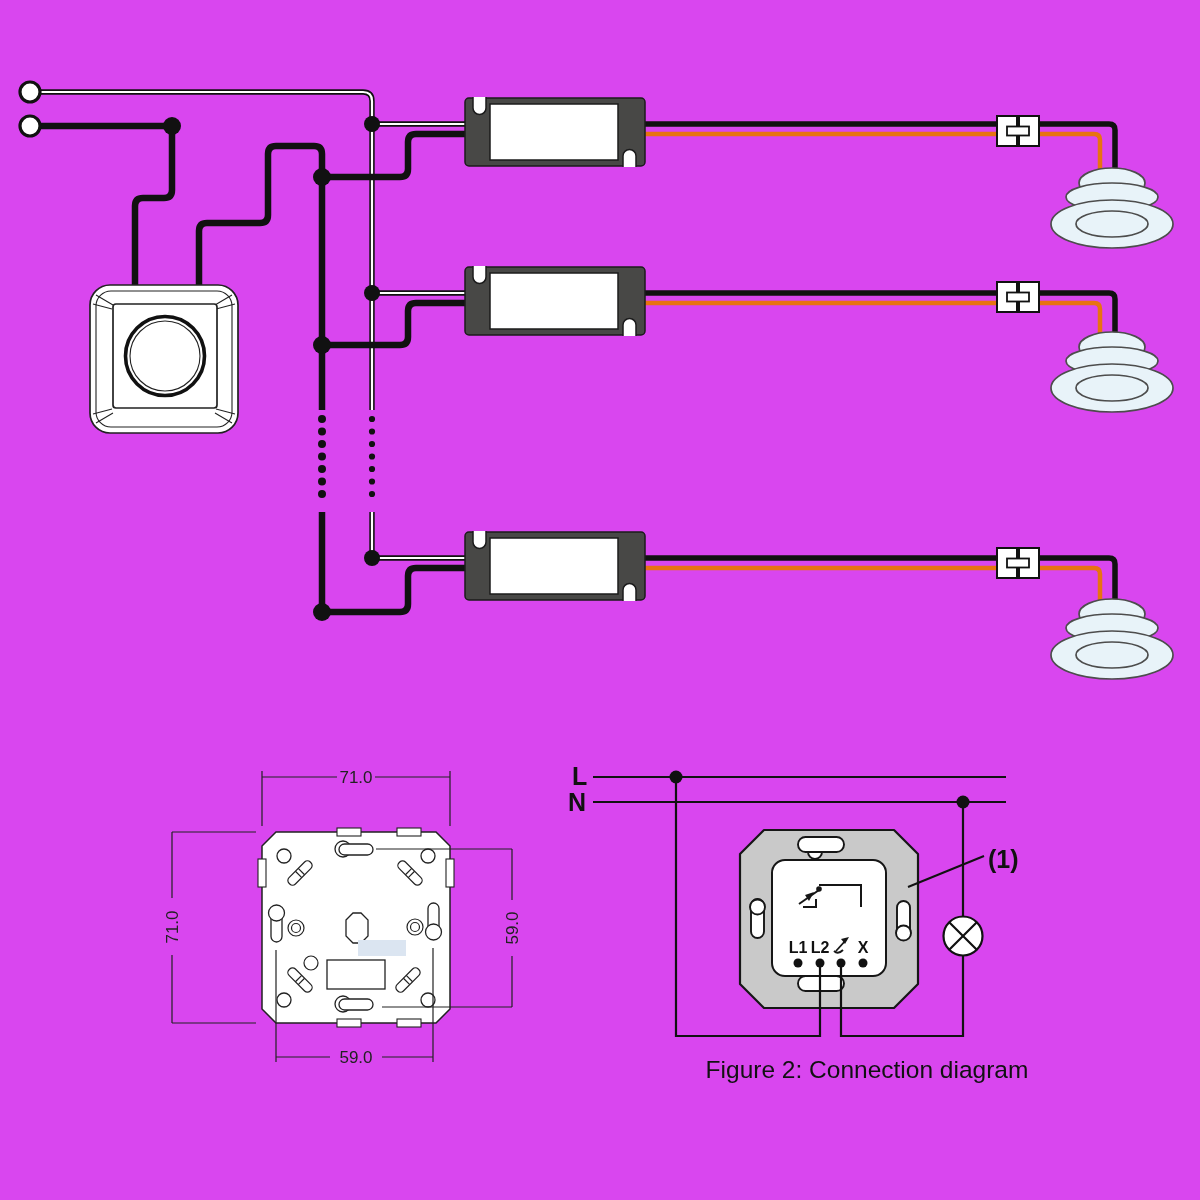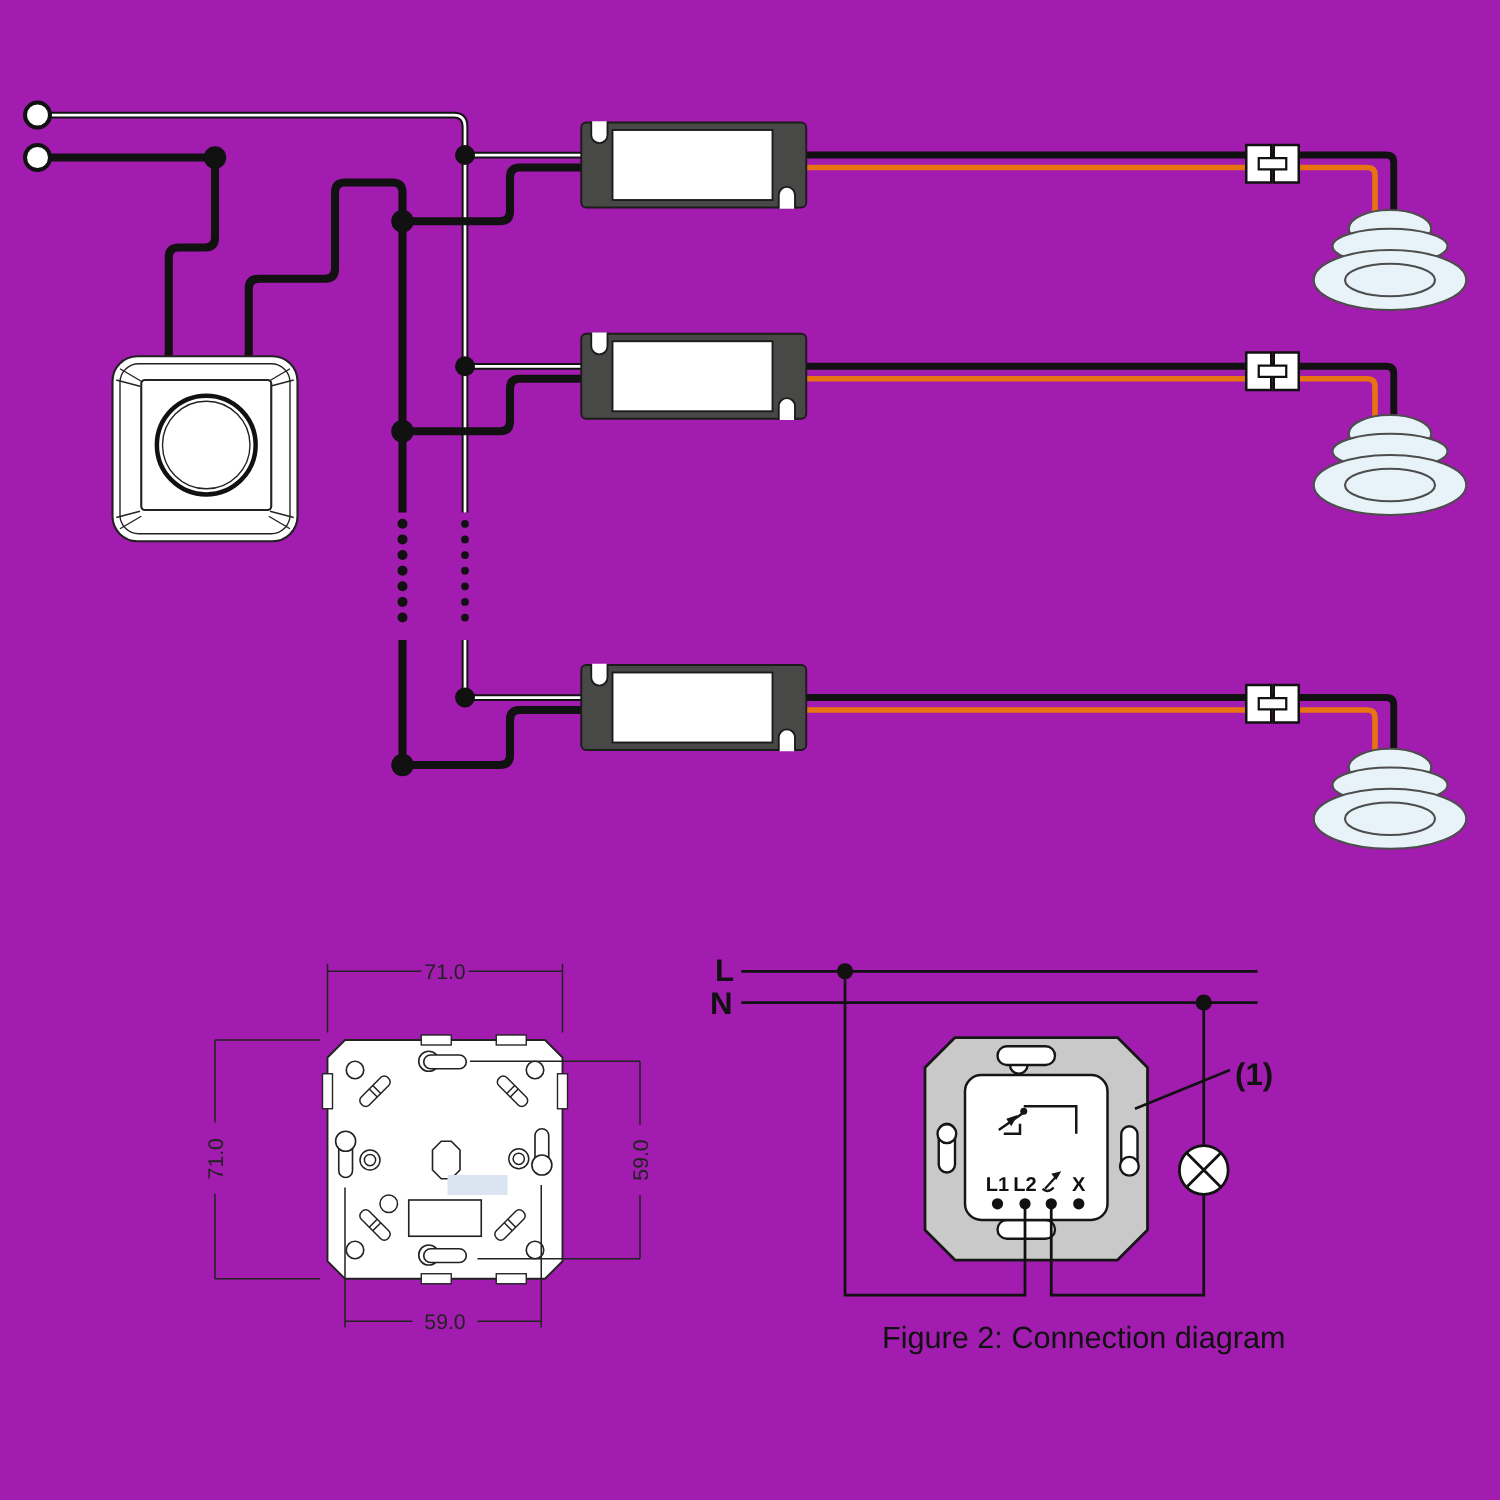--- a/index.html
+++ b/index.html
@@ -1,16 +1,16 @@
 <!DOCTYPE html>
 <html><head>
 <meta charset="utf-8">
 <style>
   html,body{margin:0;padding:0;background:#ffffff;}
-  .canvas{position:relative;width:1200px;height:1200px;background:#a21caf;overflow:hidden;
+  .canvas{position:relative;width:1200px;height:1200px;background:#d946ef;overflow:hidden;
           font-family:"Liberation Sans",sans-serif;}
   svg{position:absolute;left:0;top:0;}
   text{font-family:"Liberation Sans",sans-serif;fill:#111;}
   .dimlabel{font-size:17px;fill:#222;}
   .lnlabel{font-size:25px;font-weight:600;}
   .reflabel{font-size:25px;font-weight:700;}
   .termlabel{font-size:16px;font-weight:700;text-anchor:middle;}
   .caption{font-size:24.5px;text-anchor:middle;}
 </style>
 </head>

